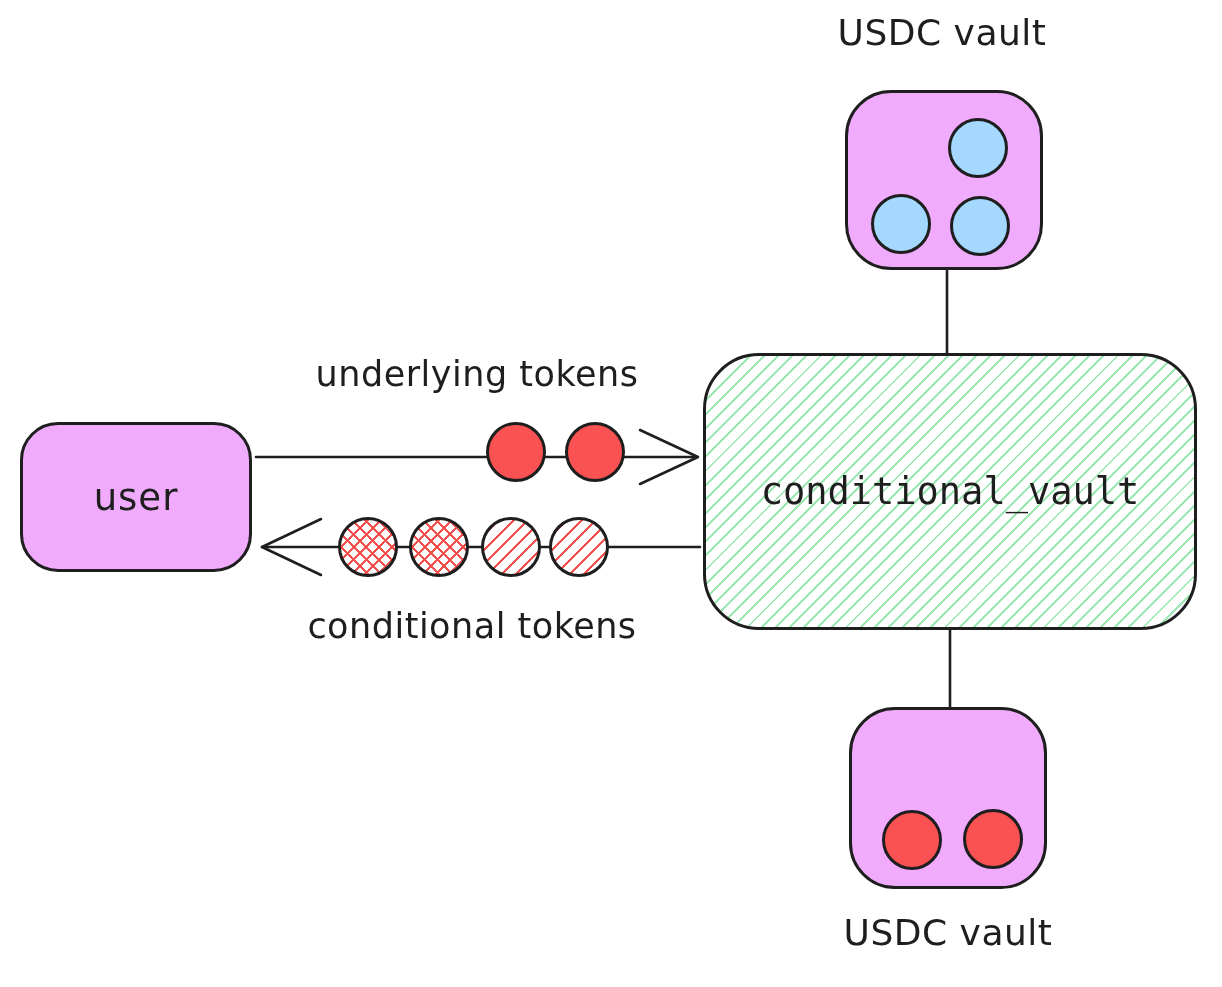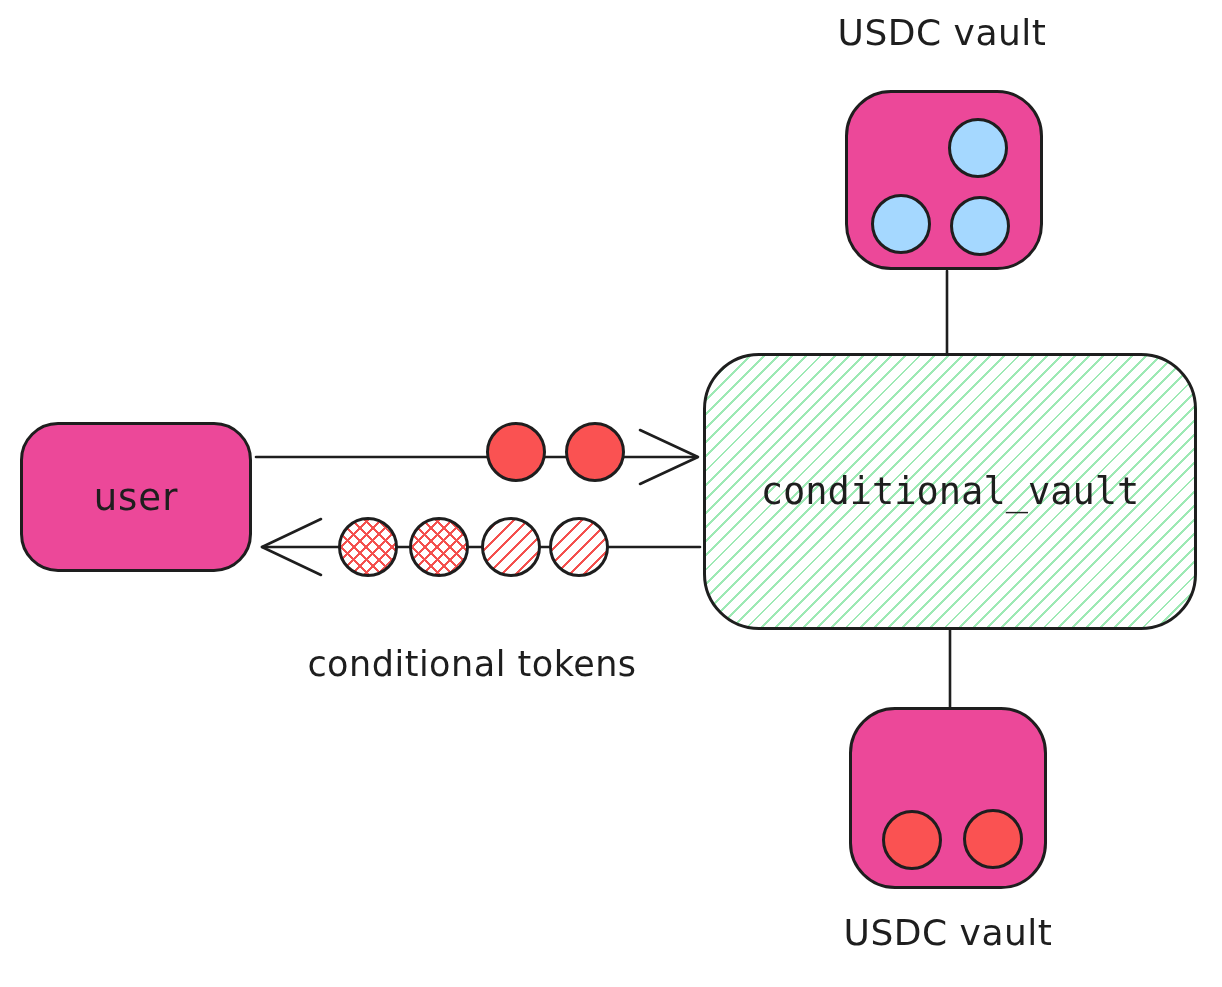--- a/index.html
+++ b/index.html
@@ -19,21 +19,21 @@
   .connectors {
     position: absolute;
     left: 0; top: 0;
     width: 1222px; height: 987px;
     pointer-events: none;
   }
   .box {
     position: absolute;
     box-sizing: border-box;
     border: 3px solid var(--stroke);
-    background: #ec4899;
+    background: #f0abfc;
   }
   .user-box {
     left: 20px; top: 422px;
     width: 232px; height: 150px;
     border-radius: 38px;
     display: flex; align-items: center; justify-content: center;
   }
   .user-label {
     font-size: 37px;
     letter-spacing: 1px;
@@ -67,21 +67,21 @@
     position: absolute;
     width: 400px;
     text-align: center;
     font-size: 36px;
     letter-spacing: 0.5px;
     white-space: nowrap;
   }
   .usdc-vault-label { left: 742px; top: 12px; }
   .meta-vault-label { left: 748px; top: 912px; }
   .underlying-tokens-label { left: 277px; top: 354px; font-size: 35px; }
-  .conditional-tokens-label { left: 272px; top: 606px; font-size: 35px; margin-top: 38px; }
+  .conditional-tokens-label { left: 272px; top: 606px; font-size: 35px; }
 
   .token {
     position: absolute;
     width: 60px; height: 60px;
     box-sizing: border-box;
     border: 3.5px solid var(--stroke);
     border-radius: 50%;
     background-color: #ffffff;
   }
   .fill-blue { background-color: var(--blue); }
@@ -143,20 +143,21 @@
   <div class="box program-box">
     <div class="program-text">
       <div>conditional_vault</div>
     </div>
   </div>
 
   <div class="box user-box">
     <div class="user-label">user</div>
   </div>
 
+  <div class="diagram-label underlying-tokens-label">underlying tokens</div>
 
   <div class="token-layer underlying-tokens">
       <div class="token fill-red"></div>
       <div class="token fill-red"></div>
     </div>
 
   <div class="token-layer conditional-tokens">
       <div class="token hatch-cross"></div>
       <div class="token hatch-cross"></div>
       <div class="token hatch-diag"></div>

